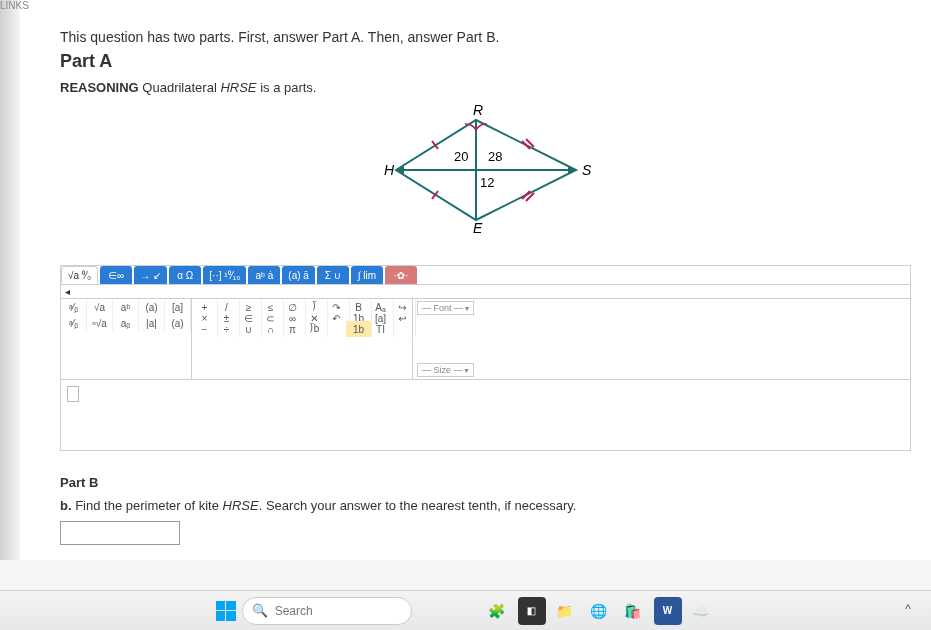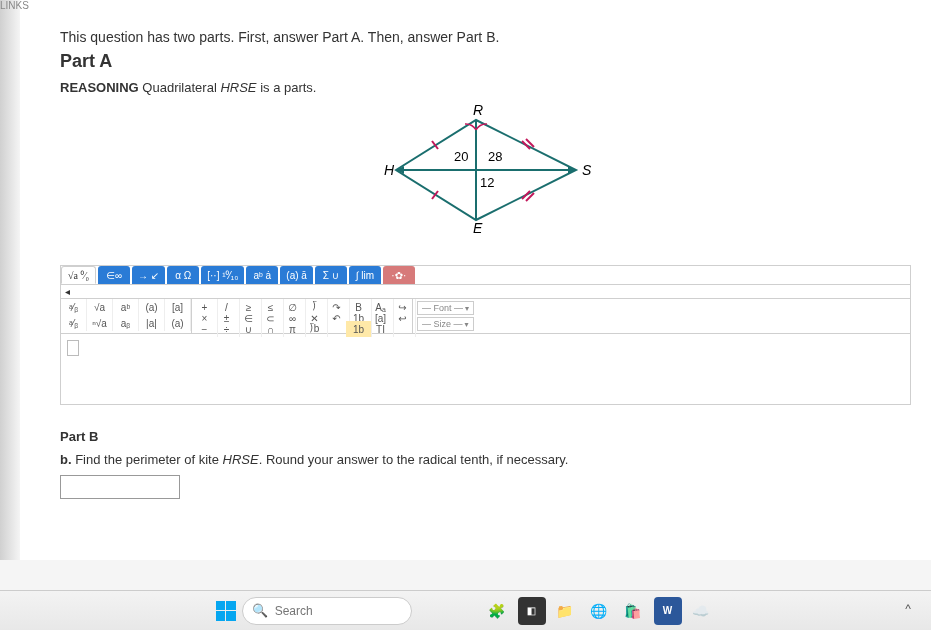--- a/index.html
+++ b/index.html
@@ -81,21 +81,20 @@
       align-items: center;
       justify-content: center;
       min-width: 32px;
       height: 18px;
     }
     .tab.active {
       background: #fff;
       color: #333;
       border: 1px solid #cfcfcf;
       border-bottom: 1px solid #fff;
-      font-family: Liberation Serif, serif;
     }
     .tab.rose { background: #d77a7a; }
     .arrow-row {
       padding: 1px 4px;
       border-bottom: 1px solid #cfcfcf;
       font-size: 10px;
     }
     .tool-row {
       display: flex;
       border-bottom: 1px solid #cfcfcf;
@@ -333,34 +332,34 @@
         <div class="tool-btn">÷</div>
         <div class="tool-btn">∪</div>
         <div class="tool-btn">∩</div>
         <div class="tool-btn">π</div>
         <div class="tool-btn">⟌b</div>
         <div class="tool-btn"> </div>
         <div class="tool-btn" style="background:#ffe9a8">1b</div>
         <div class="tool-btn">TI</div>
         <div class="tool-btn"> </div>
       </div>
-      <div style="display:flex;flex-direction:column;padding:1px 2px;">
+      <div style="display:flex;flex-direction:column;padding:1px 2px;gap:46px;">
         <div class="select">— Font —</div>
         <div class="select">— Size —</div>
       </div>
     </div>
     <div class="answer-area">
       <span class="math-placeholder"></span>
     </div>
   </div>
 
   <div class="partB">
     <div class="partB-label">Part B</div>
     <div class="q-b">
-      <span class="b">b. </span><span>Find the perimeter of kite </span><span class="i">HRSE</span><span>. Round your answer to the radical tenth, if necessary.</span>
+      <span class="b">b. </span><span>Find the perimeter of kite </span><span class="i">HRSE</span><span>. Search your answer to the nearest tenth, if necessary.</span>
     </div>
     <div class="answer-box"></div>
   </div>
 
 </div>
 
 <div class="taskbar">
   <div class="win-logo">
       <span></span>
       <span></span>

